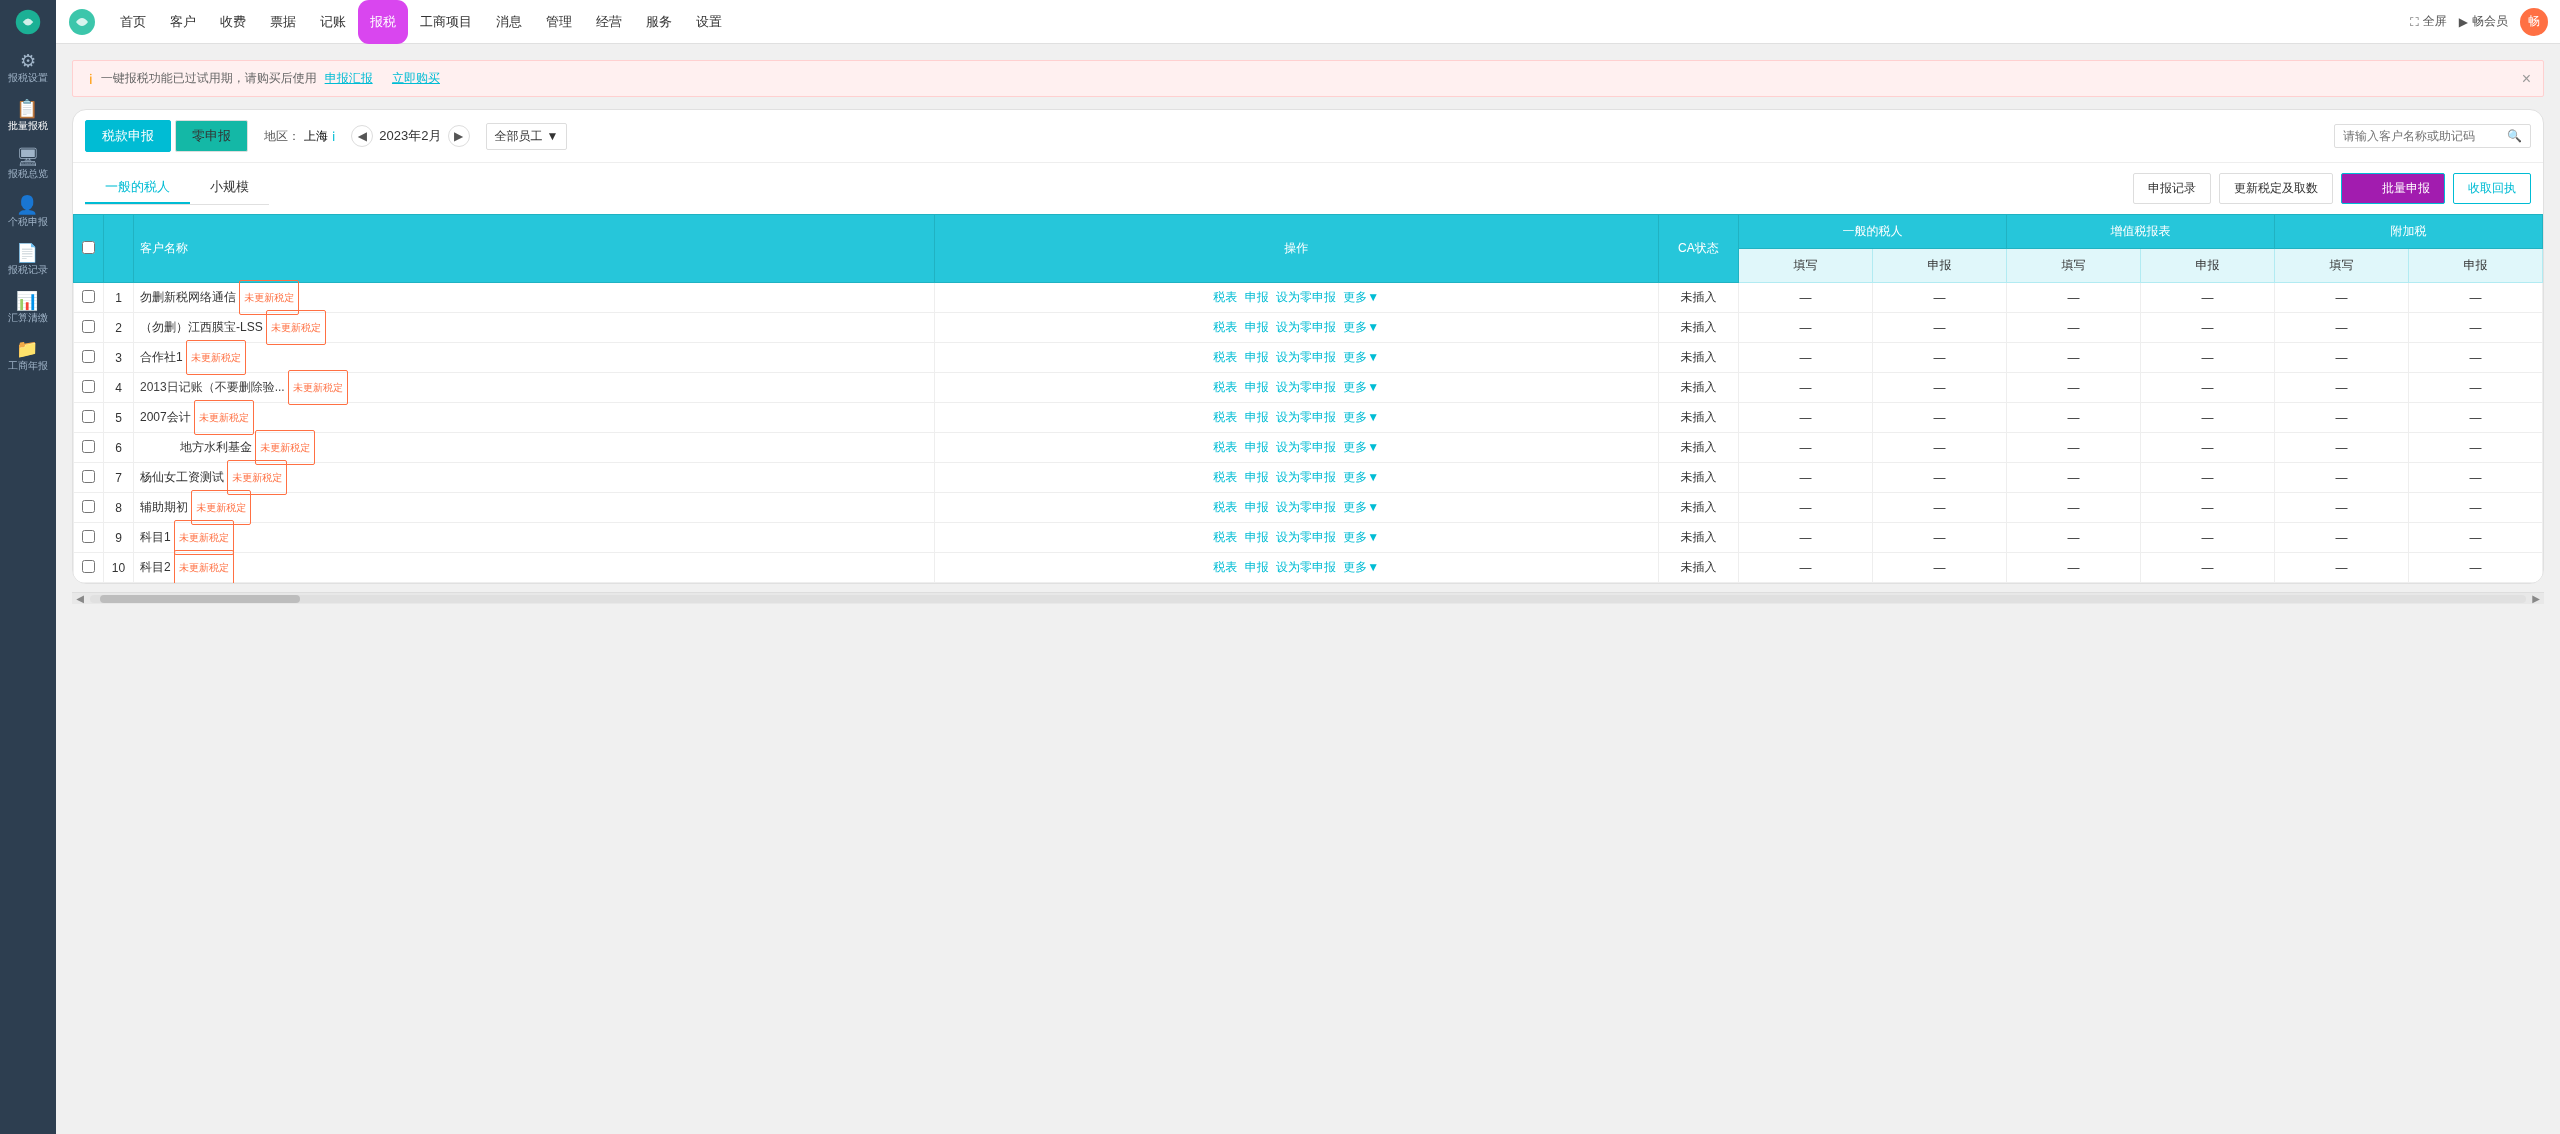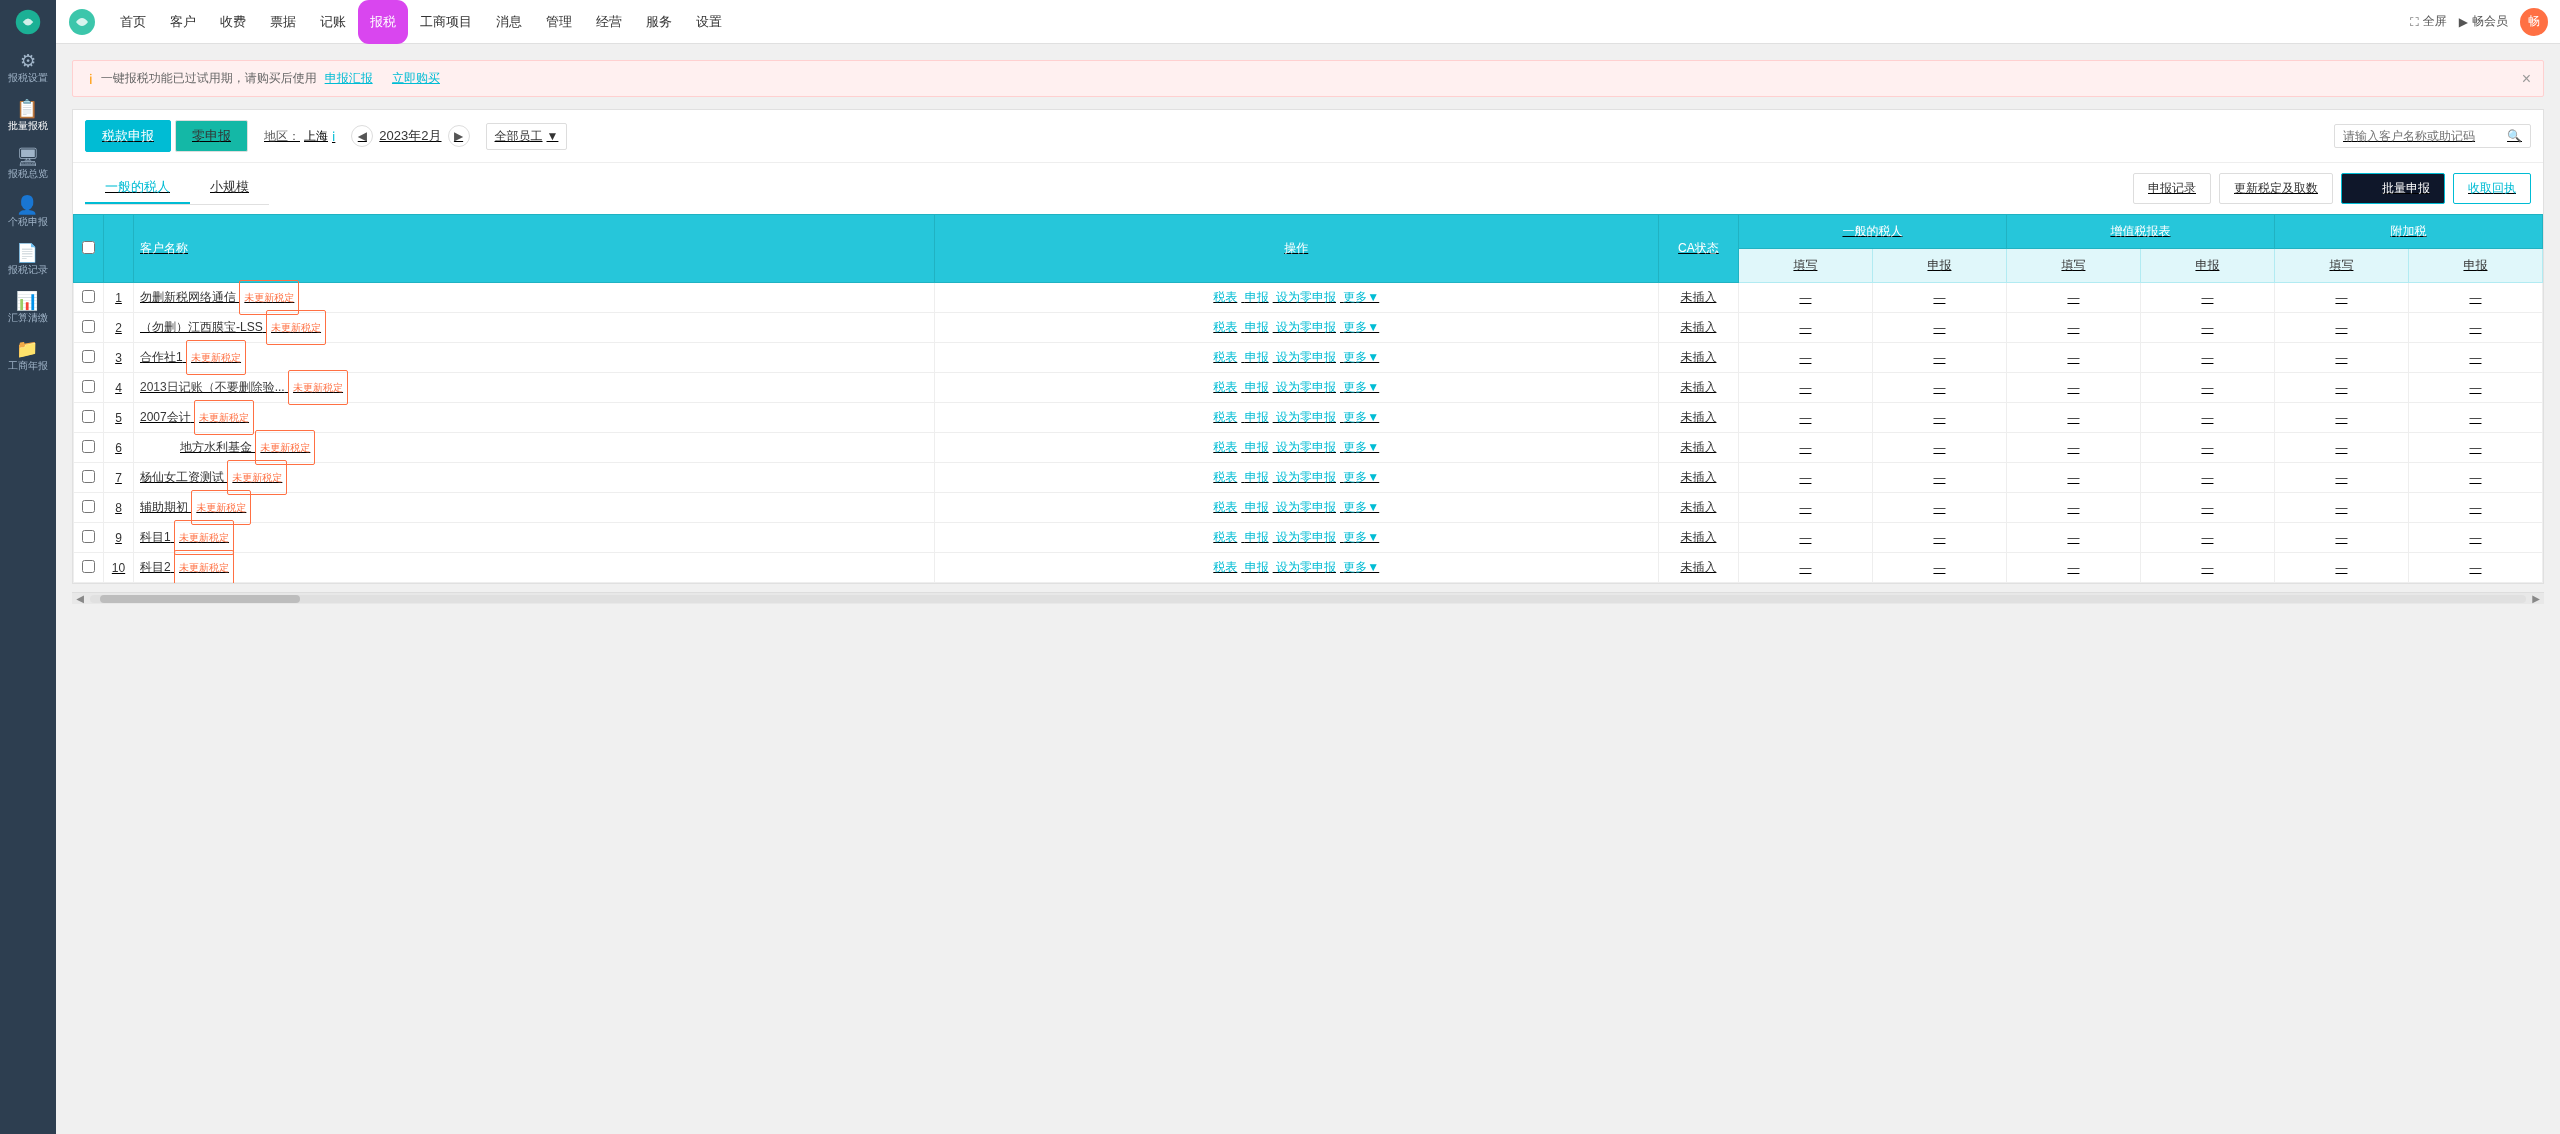--- a/index.html
+++ b/index.html
@@ -239,21 +239,21 @@
     .action-btn {
       padding: 6px 14px;
       border: 1px solid #ddd;
       border-radius: 2px;
       cursor: pointer;
       font-size: 12px;
       background: #fff;
       color: #333;
     }
     .action-btn.primary {
-      background: #0f172a;
+      background: #a21caf;
       color: #fff;
       border-color: #00bcd4;
       padding-left: 40px;
     }
     .action-btn.outline-teal {
       color: #00bcd4;
       border-color: #00bcd4;
       background: #fff;
     }
 
@@ -331,23 +331,22 @@
       justify-content: center;
       cursor: pointer;
       color: #888;
       font-size: 10px;
     }
 
     
     .white-panel {
       background: #fff;
       border: 1px solid #e0e0e0;
-      border-radius: 0;
+      border-radius: 14px;
       overflow: hidden;
-      text-decoration: underline;
     }
   </style>
 </head>
 <body>
 
 <div class="sidebar">
   <div class="sidebar-logo">
     <svg viewBox="0 0 32 32" fill="none">
       <circle cx="16" cy="16" r="14" fill="#1abc9c" opacity="0.9"></circle>
       <path d="M10 16 Q16 8 22 16 Q16 24 10 16Z" fill="#fff" opacity="0.8"></path>

